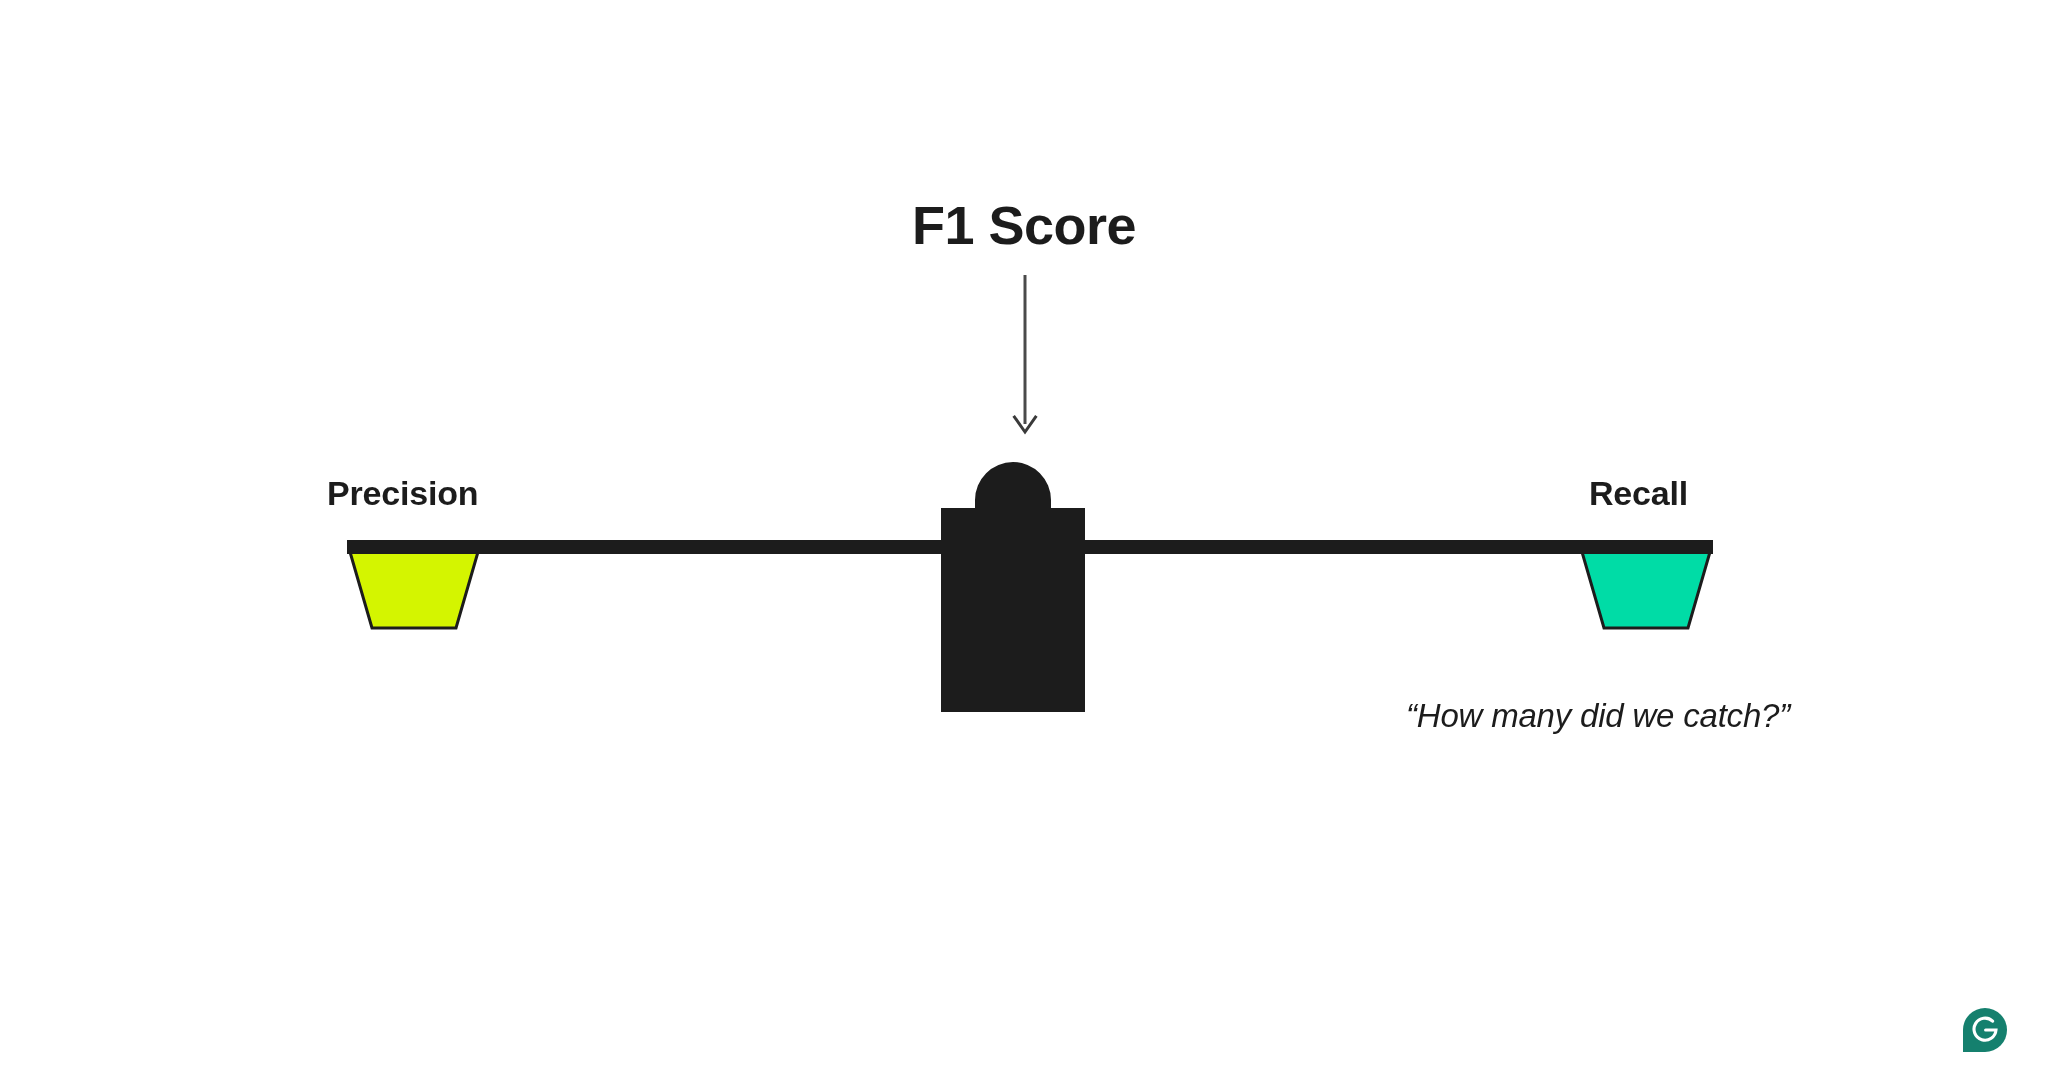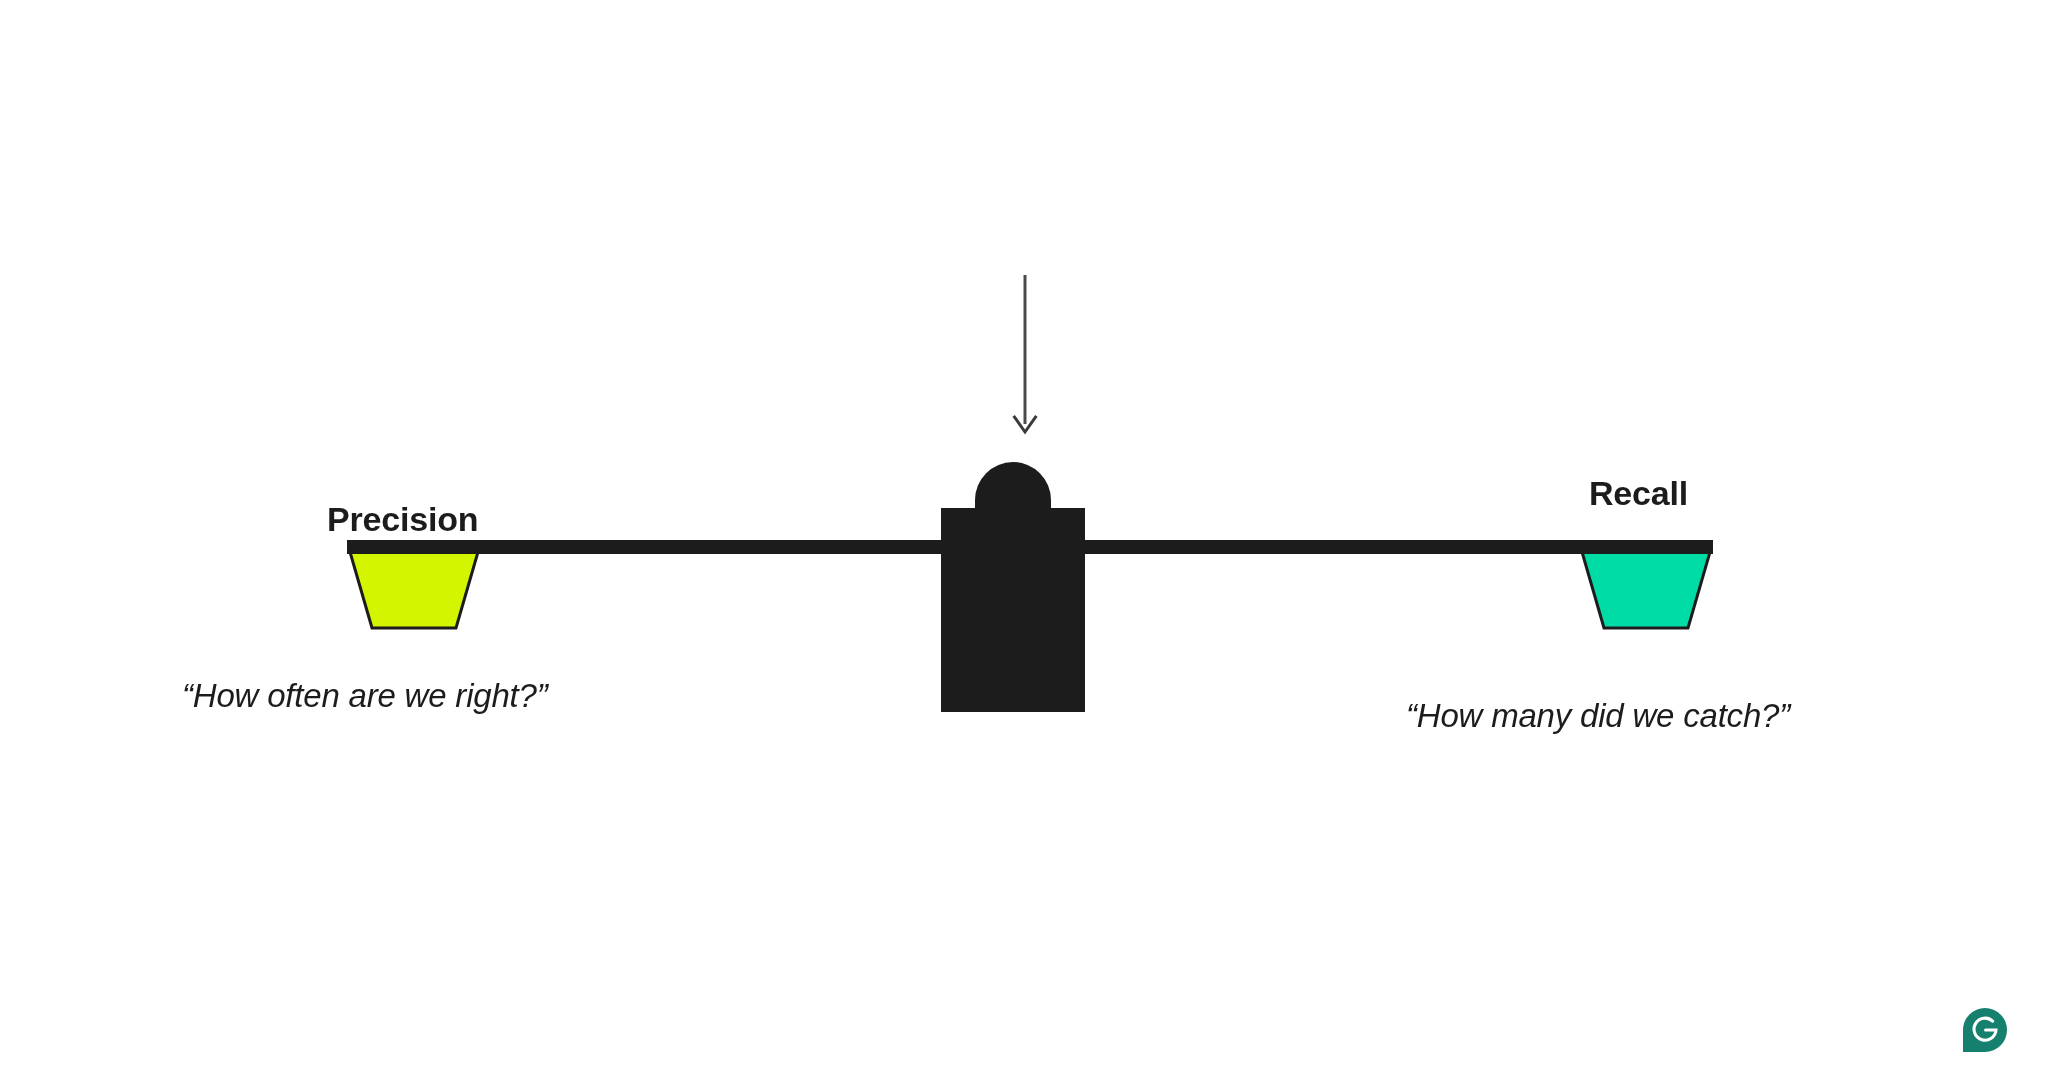--- a/index.html
+++ b/index.html
@@ -52,21 +52,21 @@
   .side-label {
     position: absolute;
     font-size: 34px;
     font-weight: bold;
     color: #1c1c1c;
     letter-spacing: -0.2px;
     white-space: nowrap;
   }
   .label-precision {
     left: 327px;
-    top: 500px;
+    top: 474px;
   }
   .label-recall {
     left: 1581px;
     top: 474px;
     margin-left: 8px;
   }
 
   
   .quote {
     position: absolute;
@@ -102,20 +102,21 @@
     top: 1008px;
     width: 44px;
     height: 44px;
   }
 </style>
 </head>
 <body>
 
 <div class="canvas">
 
+  <div class="title">F1 Score</div>
 
   <svg class="pointer-svg" viewBox="0 0 50 165">
     <line x1="25" y1="0" x2="25" y2="149" stroke="#4a4a4a" stroke-width="3"></line>
     <path d="M14.5 142 L25 157 L35.5 142" fill="none" stroke="#3a3a3a" stroke-width="3" stroke-linecap="square" stroke-linejoin="miter"></path>
   </svg>
 
   <svg class="scale-svg" viewBox="0 0 1400 290">
 
     <g>
       <path d="M20 112 L148 112 L126 188 L42 188 Z" fill="#d4f500" stroke="#1c1c1c" stroke-width="3"></path>
@@ -133,21 +134,20 @@
 
     <rect x="17" y="100" width="1366" height="14" fill="#1c1c1c"></rect>
 
     <rect x="611" y="68" width="144" height="204" fill="#1c1c1c"></rect>
   </svg>
 
   <div class="side-label label-precision">Precision</div>
 
   <div class="side-label label-recall">Recall</div>
 
-  <div class="quote quote-left">“How often are we right?”</div>
 
   <div class="quote quote-right">“How many did we catch?”</div>
 
   <svg class="logo" viewBox="0 0 44 44">
     <path d="M22 0 H44 V22 A22 22 0 0 1 22 44 A22 22 0 0 1 22 0 Z" fill="#15806e" transform="rotate(180 22 22)"></path>
     <path d="M29.6 13.2 A11 11 0 1 0 33 22 L22.6 22" fill="none" stroke="#ffffff" stroke-width="3.1" stroke-linecap="round"></path>
   </svg>
 
 </div>
 

